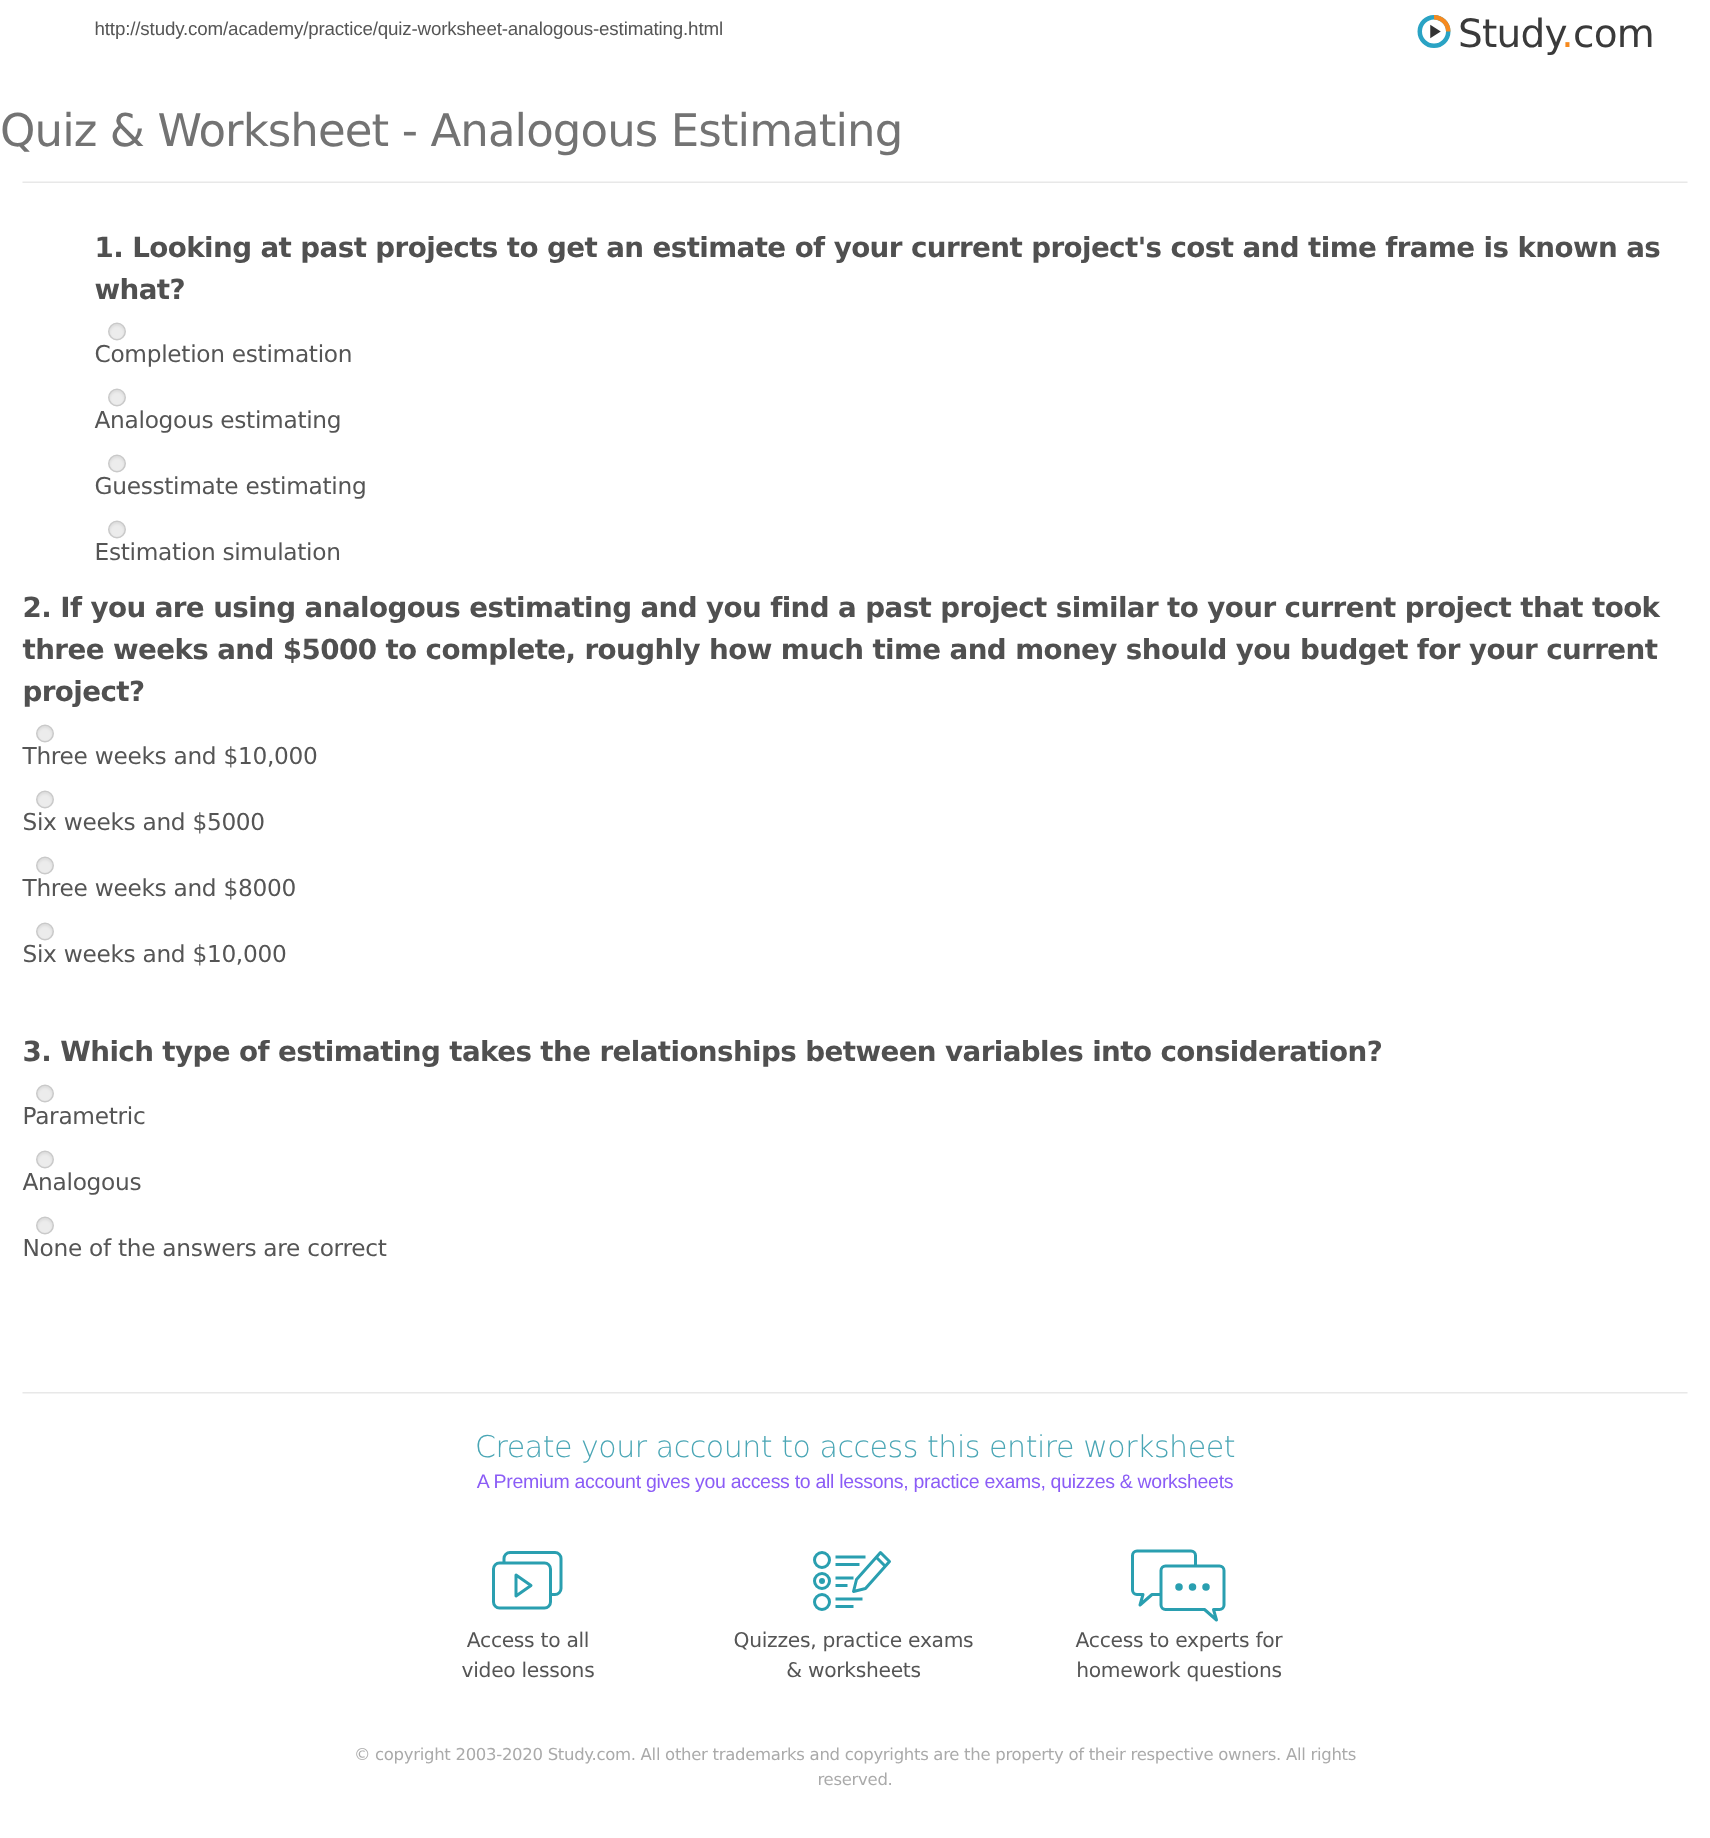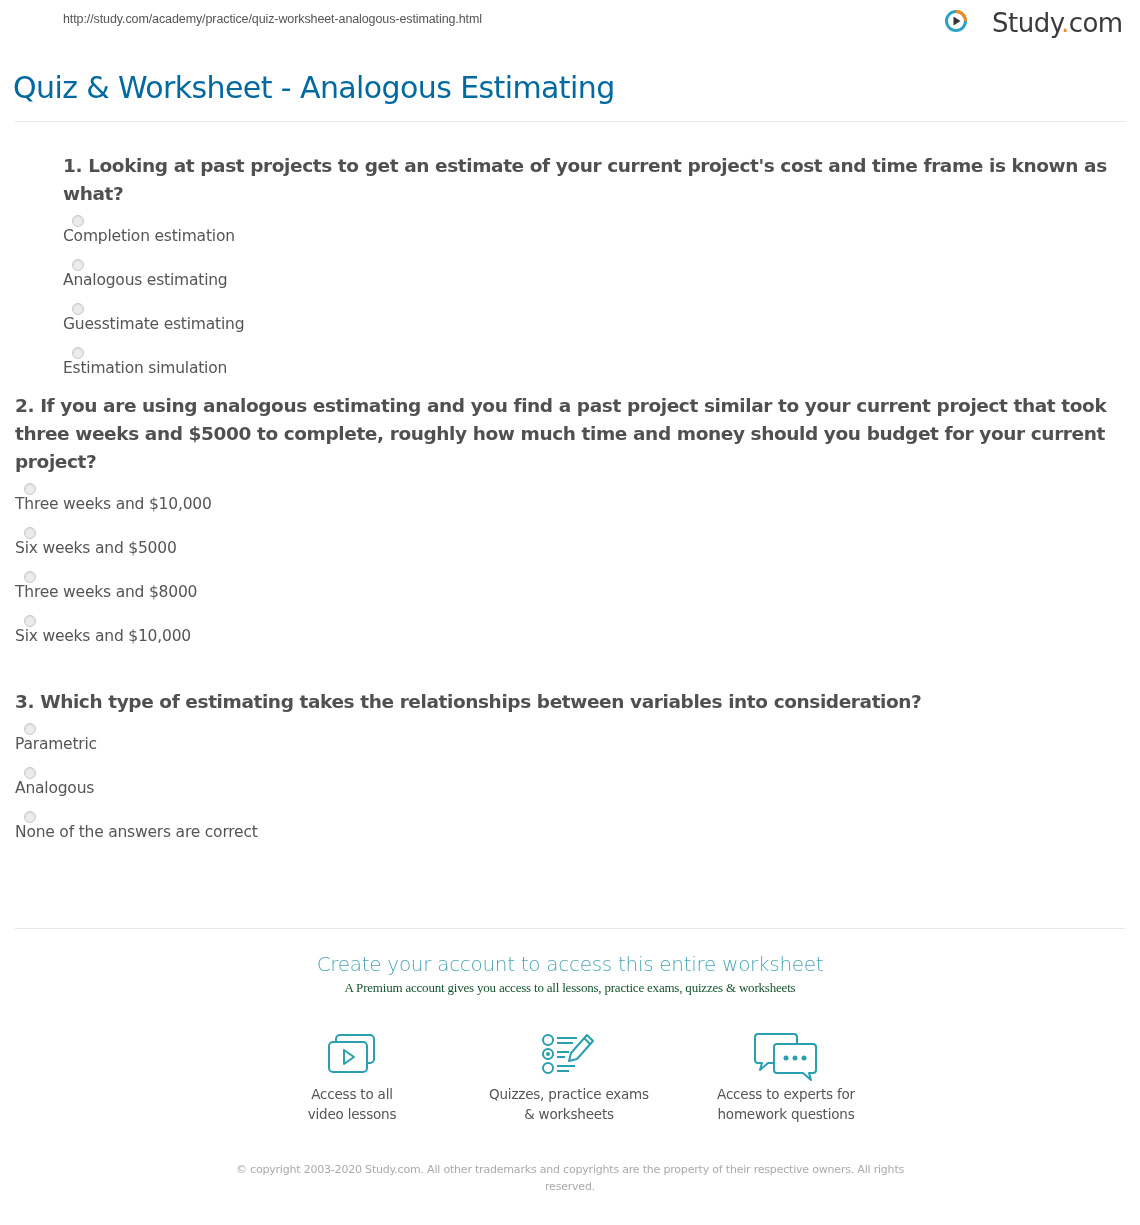--- a/index.html
+++ b/index.html
@@ -1,37 +1,37 @@
 <!DOCTYPE html>
 <html><head>
 <meta charset="utf-8">
 <style>
   html, body { margin: 0; padding: 0; background: #ffffff; }
   body { width: 1140px; height: 1225px; position: relative; overflow: hidden;
          font-family: "DejaVu Sans", "Liberation Sans", sans-serif; color: #555; }
   .url { position: absolute; left: 15px; top: 12px; font-size: 12.5px; color: #555;
          font-family: "Liberation Sans", sans-serif; letter-spacing: -0.1px; padding-left: 48px; }
-  .logo { position: absolute; left: 944px; top: 8px; display: flex; align-items: center; gap: 20px; }
+  .logo { position: absolute; left: 944px; top: 8px; display: flex; align-items: center; }
   .logo-text { font-family: "DejaVu Sans", sans-serif; font-size: 26px; color: #3a3a3a; letter-spacing: -0.5px; margin-left: 4px; }
   .logo-dot { color: #f68a1f; }
-  .title { position: absolute; left: 13px; top: 70px; margin: 0; font-size: 30px; font-weight: 500;
-           color: #0369a1; font-family: "DejaVu Sans", sans-serif; letter-spacing: -0.6px; }
+  .title { position: absolute; left: 0; top: 70px; margin: 0; font-size: 30px; font-weight: 500;
+           color: #737373; font-family: "DejaVu Sans", sans-serif; letter-spacing: -0.6px; }
   .hr1 { position: absolute; left: 15px; right: 15px; top: 121px; height: 1px; background: #e8e8e8; }
   .question { position: absolute; left: 15px; width: 1100px; }
   .q-text { margin: 0; font-size: 18.5px; font-weight: bold; color: #505050; line-height: 28px;
             font-family: "DejaVu Sans", sans-serif; letter-spacing: -0.4px; font-weight: 600; }
   .options { list-style: none; margin: 0; padding: 0; }
   .option { display: flex; align-items: flex-start; height: 44px; cursor: pointer; flex-direction: column; }
   .radio { width: 10px; height: 10px; border-radius: 50%; background: #ececec; border: 1px solid #c9c9c9;
            margin-left: 9px; margin-right: 12px; box-shadow: inset 0 1px 2px rgba(0,0,0,0.08); }
   .opt-label { font-size: 15.5px; color: #555; font-family: "DejaVu Sans", sans-serif; letter-spacing: -0.2px; }
   .hr2 { position: absolute; left: 15px; right: 15px; top: 928px; height: 1px; background: #e8e8e8; }
   .cta { position: absolute; left: 0; width: 1140px; top: 952px; text-align: center; }
   .cta-title { font-size: 20px; color: #4aa6b5; font-weight: 300; font-family: "DejaVu Sans", sans-serif; letter-spacing: -0.3px; }
-  .cta-sub { font-size: 13px; color: #14532d; margin-top: 4px; font-family: Liberation Serif, serif; letter-spacing: -0.2px; }
+  .cta-sub { font-size: 13px; color: #8b5cf6; margin-top: 4px; font-family: Liberation Sans, sans-serif; letter-spacing: -0.2px; }
   .feature { position: absolute; top: 1032px; width: 200px; text-align: center; }
   .feature svg { display: block; margin: 0 auto; }
   .feature-label { font-size: 13.5px; color: #555; line-height: 20px; margin-top: 8px; font-family: "DejaVu Sans", sans-serif; letter-spacing: -0.2px; }
   .copyright { position: absolute; left: 210px; width: 720px; top: 1161px; text-align: center;
                font-size: 11px; color: #aaa; line-height: 17px; font-family: "DejaVu Sans", sans-serif; letter-spacing: -0.2px; }
 </style>
 </head>
 <body>
 
 <div class="url">http://study.com/academy/practice/quiz-worksheet-analogous-estimating.html</div>

